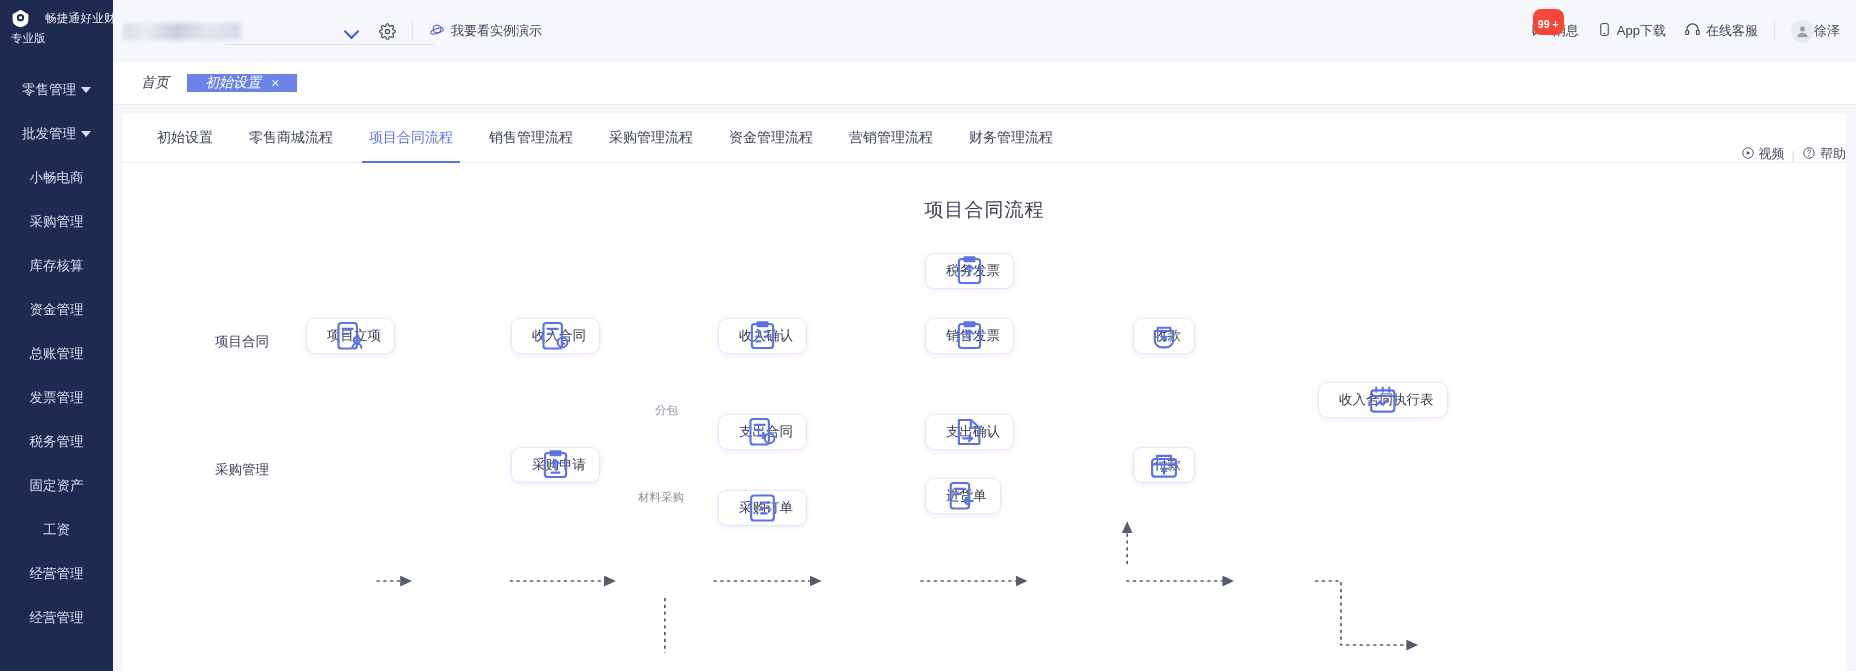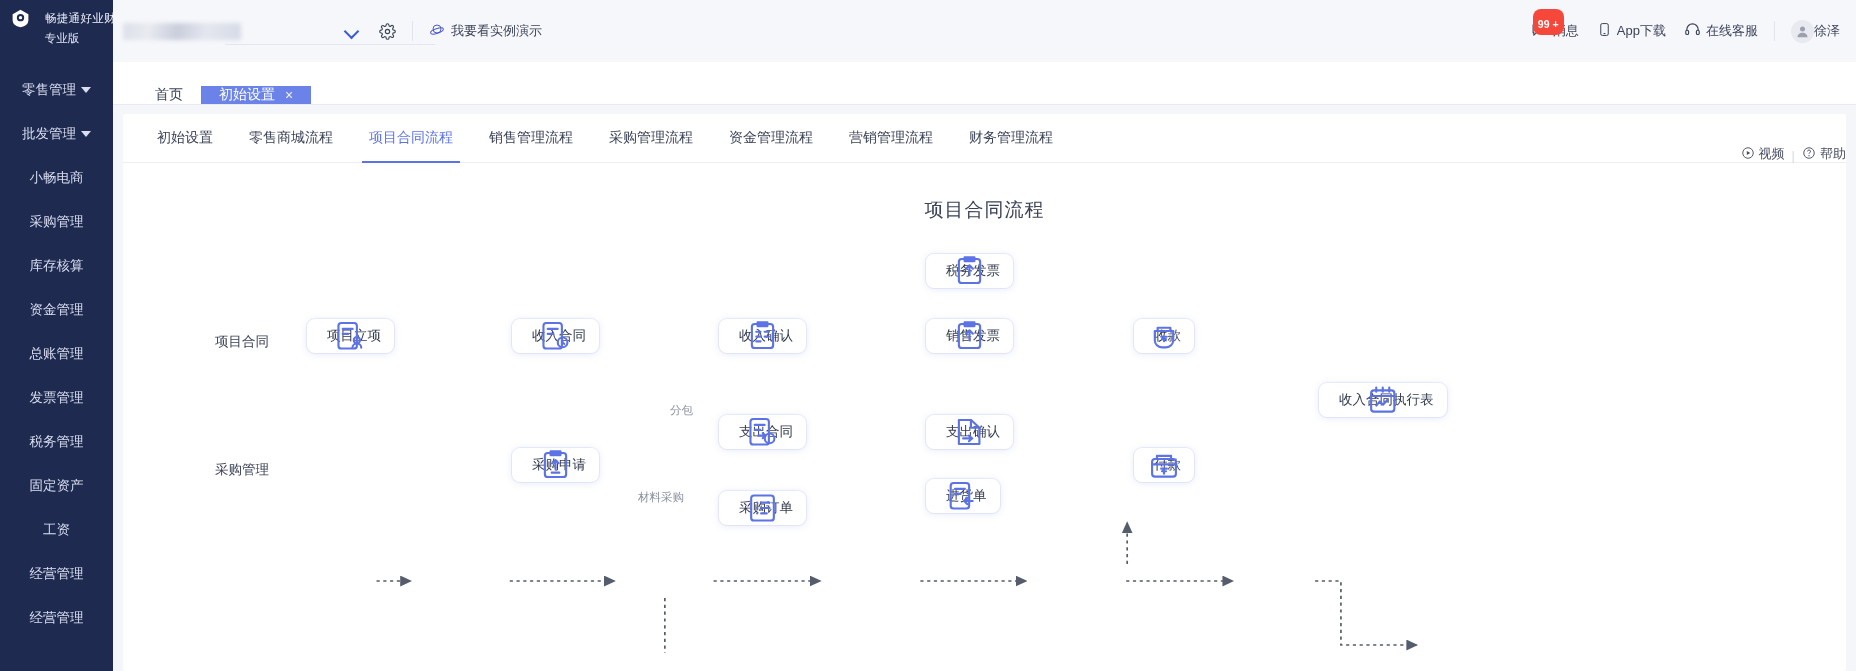--- a/index.html
+++ b/index.html
@@ -14,21 +14,21 @@
   .sidebar {
     width: 113px; height: 671px; background: #1f2a51;
     display: flex; flex-direction: column; flex: 0 0 113px;
   }
   .brand {
     height: 62px; padding: 8px 0 0 10px; color: #fff; position: relative;
   }
   .brand-row { display: flex; align-items: center; gap: 14px; }
   .brand-logo { width: 21px; height: 21px; flex: 0 0 21px; }
   .brand-name { font-size: 11.5px; letter-spacing: .3px; white-space: nowrap; color: #eef0f8; }
-  .brand-sub { font-size: 11.5px; margin-top: 2px; padding-left: 1px; color: #dfe3f2; text-align: center; }
+  .brand-sub { font-size: 11.5px; margin-top: 2px; padding-left: 1px; color: #dfe3f2; }
   .nav { flex: 1; padding-top: 6px; }
   .nav-item {
     height: 44px; display: flex; align-items: center; justify-content: center;
     gap: 5px; color: #d9def0; font-size: 13.5px; cursor: pointer;
   }
   .caret { width: 0; height: 0; border-left: 5px solid transparent;
     border-right: 5px solid transparent; border-top: 6px solid #d9def0; }
 
   
   .right { flex: 1; display: flex; flex-direction: column; min-width: 0; }
@@ -58,22 +58,22 @@
     position: absolute; top: -12px; left: 2px; background: #f5483b; color: #fff;
     font-size: 10.5px; line-height: 15px; height: 26px; padding: 8px 5px;
     border-radius: 8px; font-weight: bold; white-space: nowrap;
   }
   .avatar { width: 23px; height: 23px; border-radius: 50%; background: #e8eaf0;
     display: flex; align-items: center; justify-content: center; }
   .user-name { font-size: 13px; color: #3c4257; }
 
   
   .tabstrip {
-    height: 43px; background: #fff; display: flex; align-items: flex-end;
-    border-bottom: 1px solid #e9ebf2; padding-left: 24px;
+    height: 43px; background: #fff; display: flex; align-items: center;
+    border-bottom: 1px solid #e9ebf2; padding-left: 10px; font-style: italic;
   }
   .tab {
     display: flex; align-items: center; padding: 0 18px; font-size: 14px;
     color: #3c4257; cursor: pointer;
   }
   .tab.active { background: #6b83e8; color: #fff; }
   .tab-close { margin-left: 10px; font-size: 14px; opacity: .9; }
 
   
   .content { flex: 1; padding: 9px 10px 0 10px; min-height: 0; }
@@ -464,21 +464,21 @@
                 <span>
                   <svg width="18" height="18" viewBox="0 0 24 24" fill="none" stroke="#5c73e6" stroke-width="1.5" stroke-linecap="round" stroke-linejoin="round">
                     <rect x="3.6" y="7.8" width="16.8" height="12.4" rx="2"></rect>
                     <path d="M7 7.8V5.6h10v2.2"></path>
                     <path d="M3.6 11.6h16.8"></path>
                     <path d="M10 14.6h4M12 14.6v3.6M10.6 16.4h2.8"></path>
                   </svg>
                 </span>
                 <span>付款</span>
               </div>
-              <div class="edge-label" style="left: 547px; top: 180px;"><span>分包</span></div>
+              <div class="edge-label" style="left: 532px; top: 180px;"><span>分包</span></div>
               <div class="edge-label" style="left: 515px; top: 267px;"><span>材料采购</span></div>
             </div>
         </div>
 
       </div>
     </div>
   </div>
 </div>
 
 </body></html>

